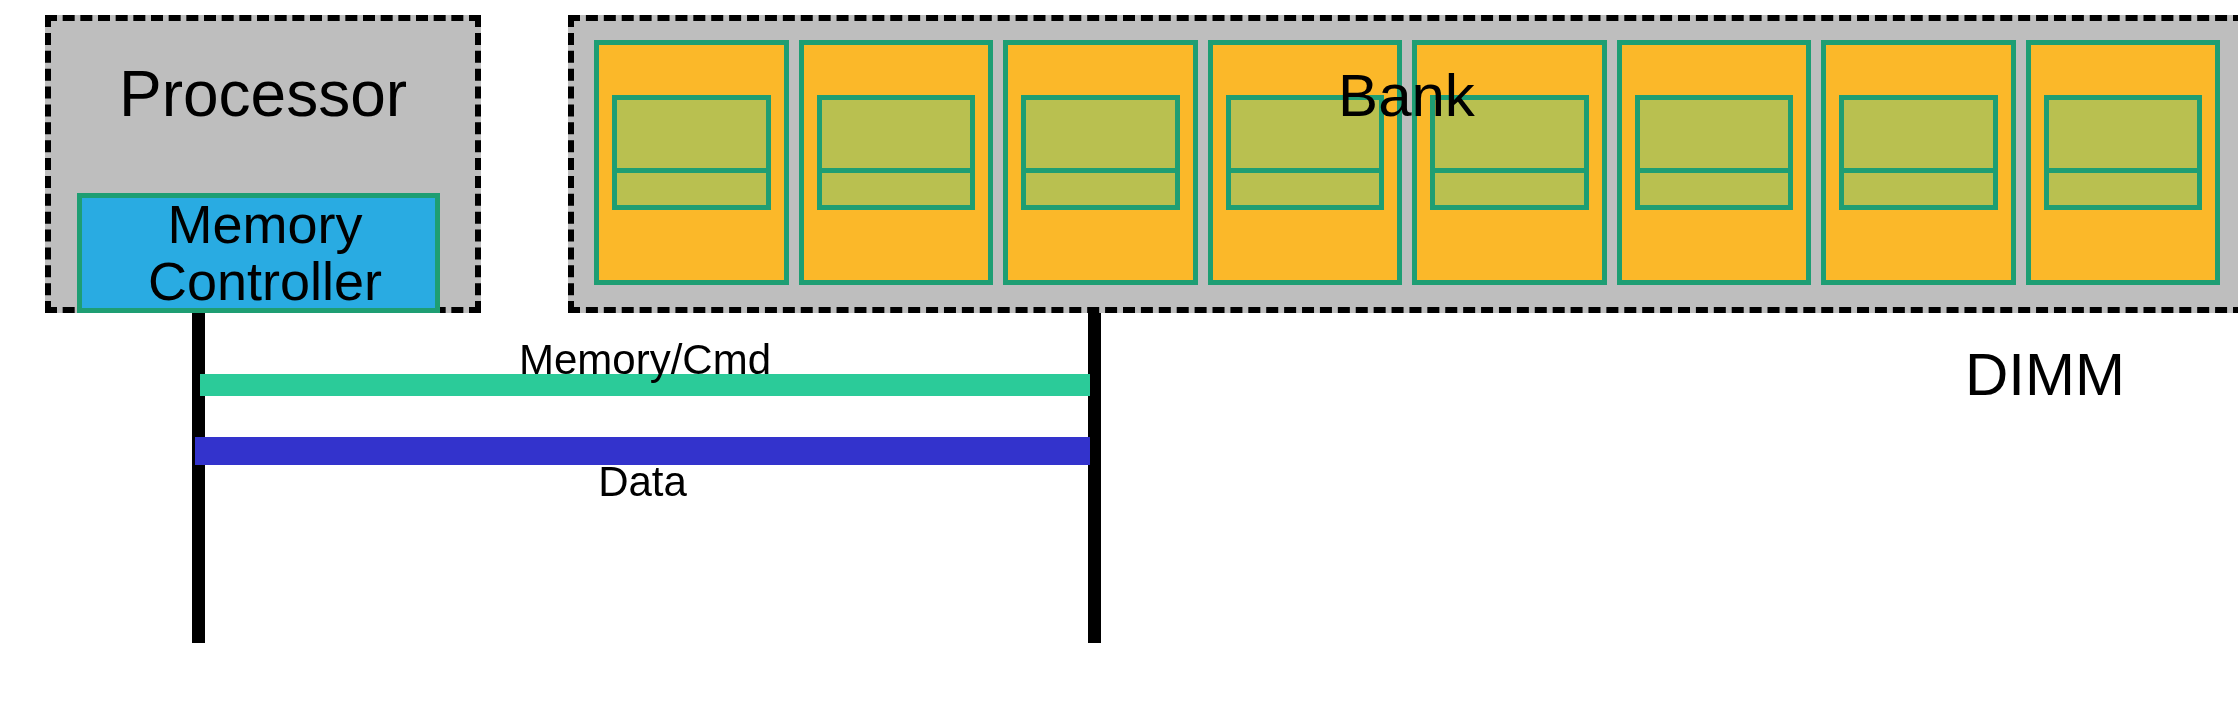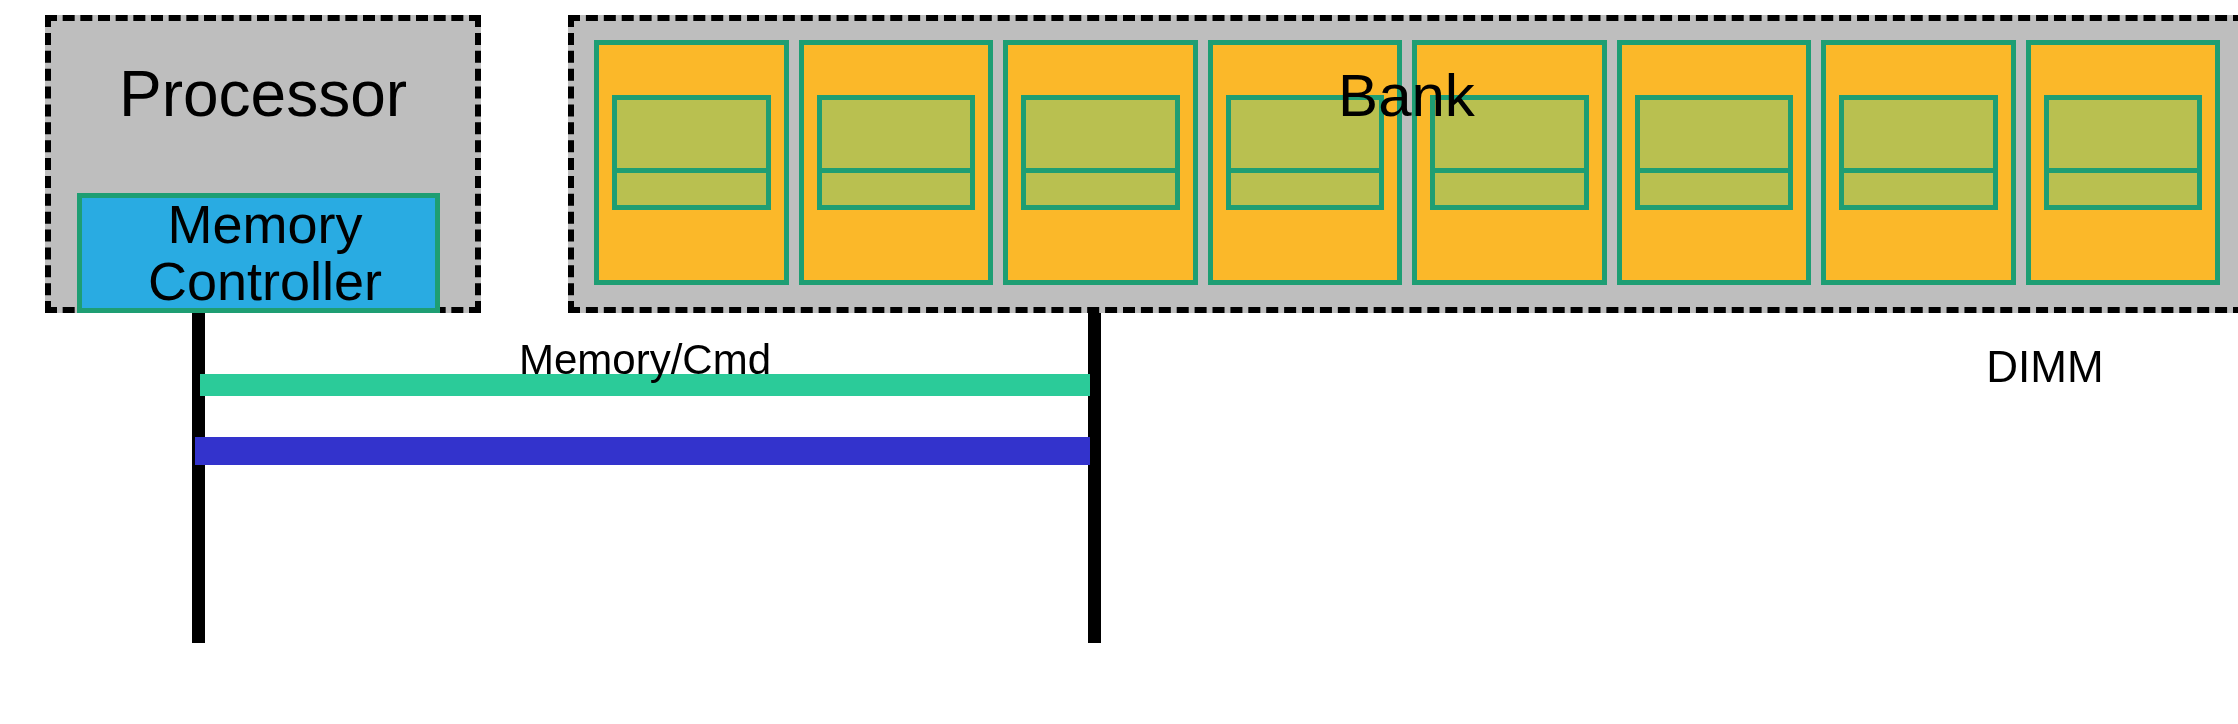--- a/index.html
+++ b/index.html
@@ -21,21 +21,21 @@
   #dimm-box    { left:548px; top:15px; width:1677px; height:298px; }
 
   
   .lbl{position:absolute;color:#000;white-space:nowrap;line-height:1;}
   #processor-title{
     left:25px; top:62px; width:436px; text-align:center;
     font-size:64px;
   }
   #dimm-label{
     left:1855px; top:345px; width:340px; text-align:center;
-    font-size:44px;
+    font-size:60px;
   }
   #bank-label{
     left:548px; top:66px; width:1677px; text-align:center;
     font-size:60px; z-index:40;
   }
   #rowbuffer-label{
     left:548px; top:131px; width:1677px; text-align:center;
     font-size:34px; z-index:40;
   }
   #addr-label{
@@ -142,14 +142,15 @@
   <div id="dimm-label" class="lbl">DIMM</div>
 
   <div id="connector-left" class="connector"></div>
   <div id="connector-right" class="connector"></div>
 
   <div id="addr-bus" class="bus"></div>
   <div id="data-bus" class="bus"></div>
 
   <div id="addr-label" class="lbl">Memory/Cmd</div>
 
+  <div id="data-label" class="lbl">Data</div>
 
 </div>
 
 </body></html>

